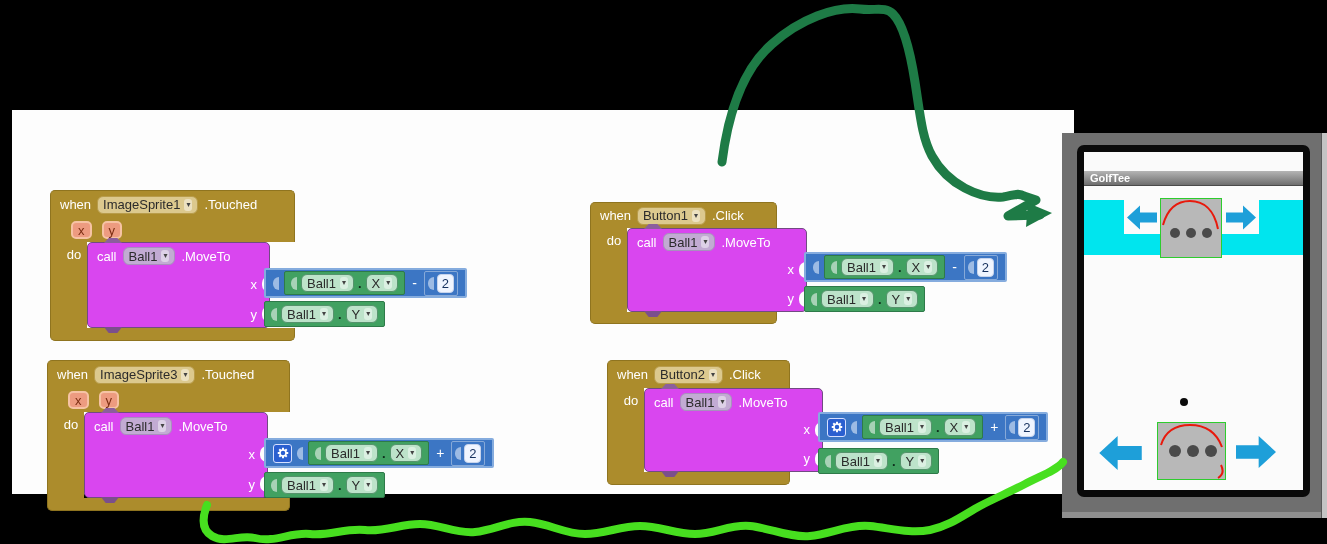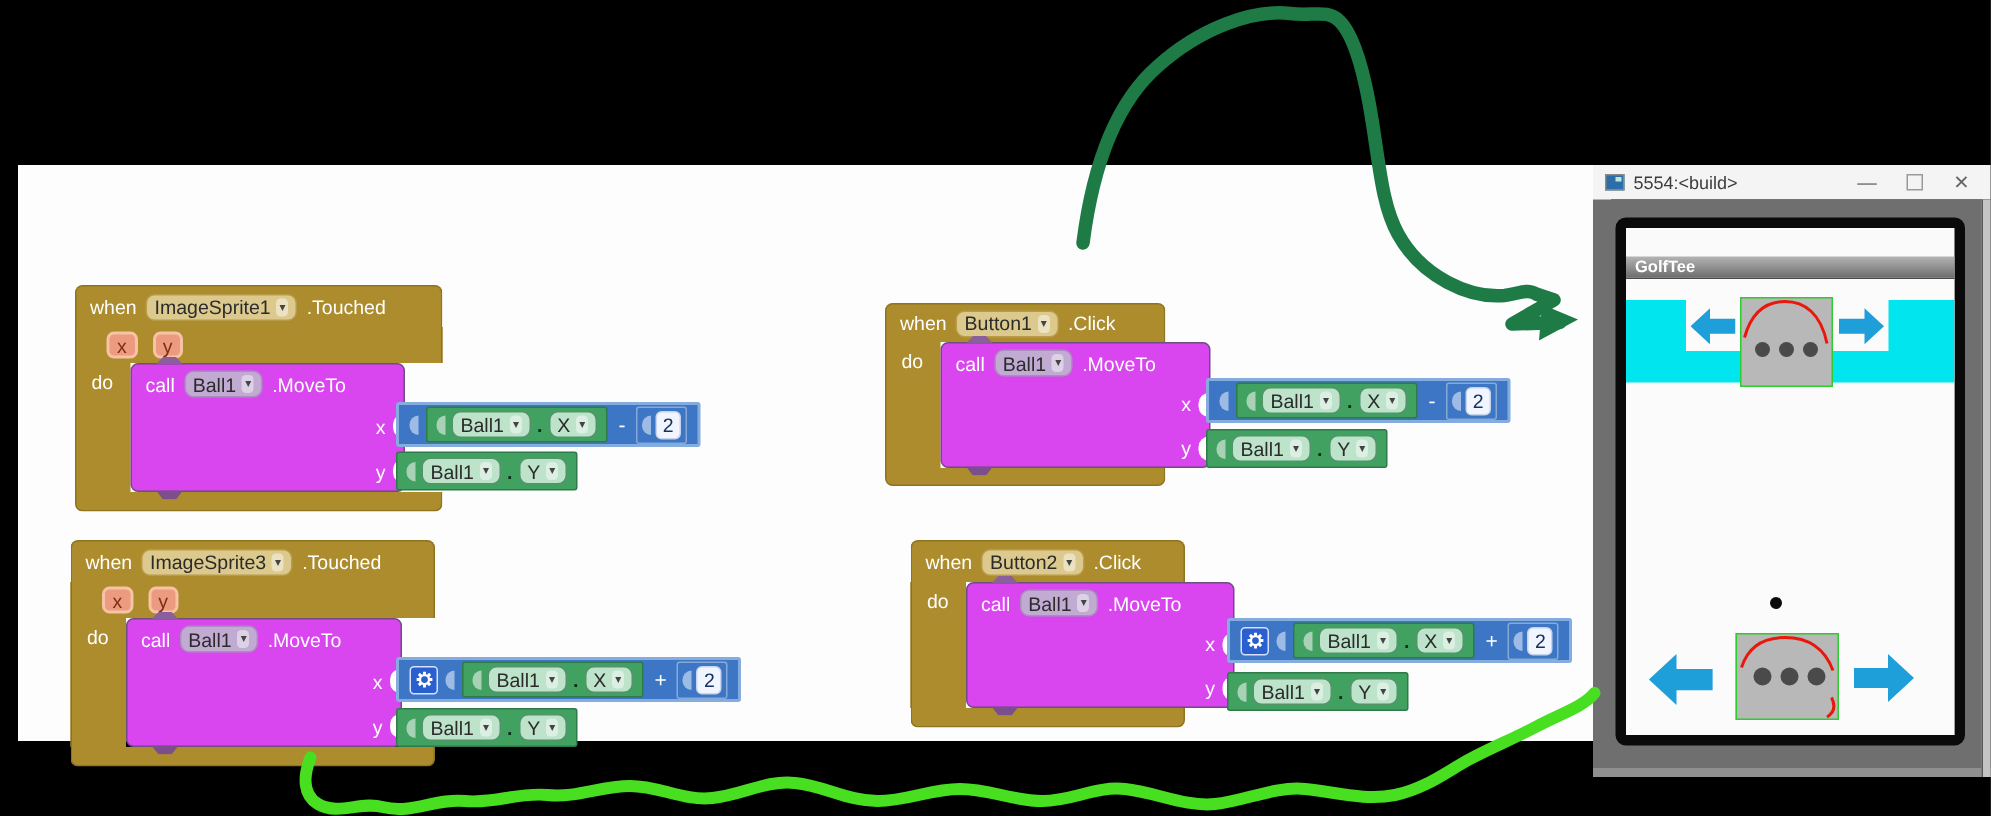--- a/index.html
+++ b/index.html
@@ -11,21 +11,21 @@
   .workspace { position:absolute; left:12px; top:110px; width:1062px; height:384px; background:#fdfdfd; }
 
   
   .ev { position:absolute; font-size:13px; color:#fff; z-index:2; }
   .ev-header { background:#AC8C2C; border:1px solid #8F741F; border-bottom:none;
                border-radius:5px 5px 0 0; display:flex; align-items:center; gap:6px;
                padding:0 9px; height:28px; }
   .ev-params { background:#AC8C2C; border-left:1px solid #8F741F; border-right:1px solid #8F741F;
                height:24px; display:flex; align-items:center; gap:10px; padding-left:20px; }
   .ev-body { display:flex; align-items:flex-start; }
-  .ev-do { background:#AC8C2C; border-left:1px solid #8F741F; width:37px; padding:5px 0 0 10px; align-self:stretch; }
+  .ev-do { background:#AC8C2C; border-left:1px solid #8F741F; width:37px; padding:5px 0 0 10px; align-self:stretch;text-align:center; }
   .ev-foot { background:#AC8C2C; border:1px solid #8F741F; border-top:none;
              border-radius:0 0 5px 5px; height:13px; }
 
   .chip { display:inline-flex; align-items:center; gap:4px; border-radius:6px;
           padding:0 5px; color:#2b2b2b; height:18px; font-size:13px; white-space:nowrap; }
   .caret { font-size:8px; line-height:10px; background:rgba(255,255,255,.45);
            border-radius:3px; padding:1px 2px; color:#444; }
   .chip-tan    { background:#DCC98E; border:1px solid #B89C4A; }
   .chip-lav    { background:#C2ABD3; border:1px solid #A88FBE; }
   .chip-mint   { background:#BDE3CA; border:1px solid #55936C; }
@@ -394,28 +394,20 @@
         <span class="gdot">.</span>
         <span class="chip chip-mint">
             <span>Y</span>
             <span class="caret">▾</span>
           </span>
       </div>
     </div>
   </div>
 
   <div class="emu">
-    <div class="emu-titlebar">
-      <span class="emu-appicon"></span>
-      <span class="emu-title">5554:&lt;build&gt;</span>
-      <span class="spacer"></span>
-      <span class="win-btn">—</span>
-      <span class="win-max"></span>
-      <span class="win-btn">✕</span>
-    </div>
     <div class="emu-frame">
       <div class="bezel">
         <div class="screen">
           <div class="apptitle">GolfTee</div>
           <div class="content">
             <div class="cyanband"></div>
             <div class="wpatch" style="left:40px; top:14px; width:36px; height:34px;"></div>
             <div class="wpatch" style="left:138px; top:14px; width:37px; height:34px;"></div>
             <svg class="arrow-svg" style="left:43px; top:19px;" width="30" height="25" viewBox="0 0 30 24">
               <polygon points="0,12 13,0 13,7 30,7 30,17 13,17 13,24" fill="#1E9FD9"></polygon>

